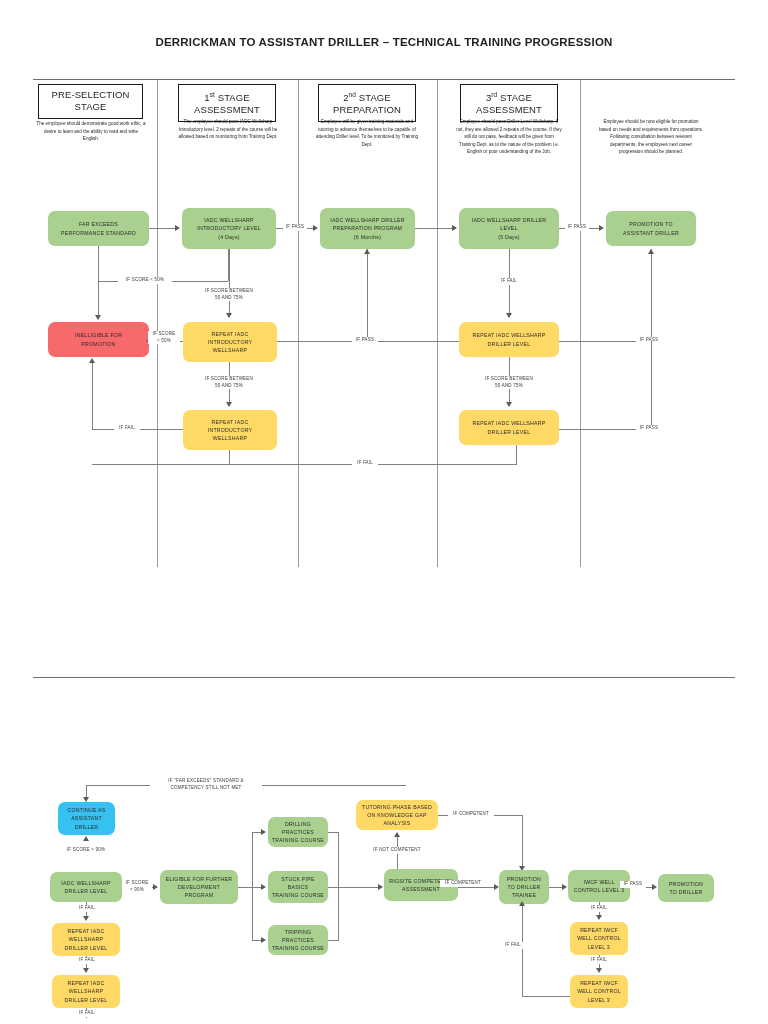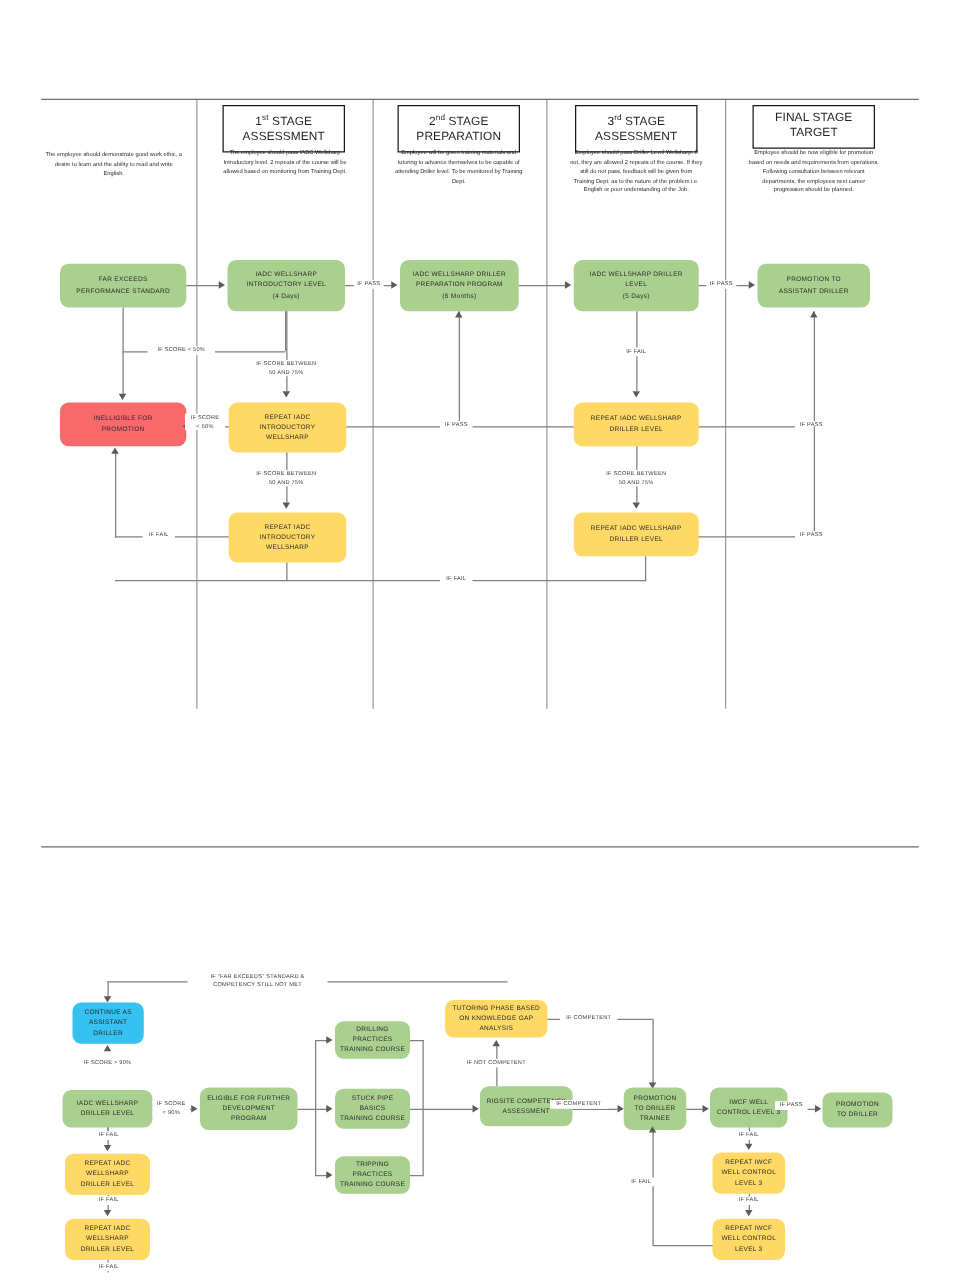--- a/index.html
+++ b/index.html
@@ -99,31 +99,32 @@
     letter-spacing: 0.2px;
     padding: 0 1px;
     white-space: pre-line;
   }
 </style>
 </head>
 <body>
 
 <div class="page">
 
+  <div class="chart-title" id="title-1">DERRICKMAN TO ASSISTANT DRILLER – TECHNICAL TRAINING PROGRESSION</div>
   <div class="hrule" id="rule-1"></div>
 
   <div class="col-div" style="left:157px;"></div>
   <div class="col-div" style="left:298px;"></div>
   <div class="col-div" style="left:437px;"></div>
   <div class="col-div" style="left:580px;"></div>
 
+  <div class="stage-head" style="left:38px;  top:84px; width:105px;">PRE-SELECTION<br>STAGE</div>
   <div class="stage-head" style="left:178px; top:84px; width:98px;">1<sup>st</sup> STAGE<br>ASSESSMENT</div>
   <div class="stage-head" style="left:318px; top:84px; width:98px;">2<sup>nd</sup> STAGE<br>PREPARATION</div>
   <div class="stage-head" style="left:460px; top:84px; width:98px;">3<sup>rd</sup> STAGE<br>ASSESSMENT</div>
-  <div class="stage-head" style="left:602px; top:84px; width:98px;">FINAL STAGE<br>TARGET</div>
 
   <div class="stage-desc" style="left:36px;  top:120px; width:110px;">The employee should demonstrate good work ethic, a desire to learn and the ability to read and write English.</div>
   <div class="stage-desc" style="left:176px; top:118px; width:104px;">The employee should pass IADC Wellsharp Introductory level. 2 repeats of the course will be allowed based on monitoring from Training Dept.</div>
   <div class="stage-desc" style="left:315px; top:118px; width:104px;">Employee will be given training materials and tutoring to advance themselves to be capable of attending Driller level. To be monitored by Training Dept.</div>
   <div class="stage-desc" style="left:456px; top:118px; width:106px;">Employee should pass Driller Level Wellsharp. If not, they are allowed 2 repeats of the course. If they still do not pass, feedback will be given from Training Dept. as to the nature of the problem i.e. English or poor understanding of the Job.</div>
   <div class="stage-desc" style="left:598px; top:118px; width:106px;">Employee should be now eligible for promotion based on needs and requirements from operations. Following consultation between relevant departments, the employees next career progression should be planned.</div>
 
   <div class="node green" style="left:48px;  top:211px; width:101px; height:35px;">FAR EXCEEDS
 PERFORMANCE STANDARD</div>
   <div class="node green" style="left:182px; top:208px; width:94px;  height:41px;">IADC WELLSHARP

